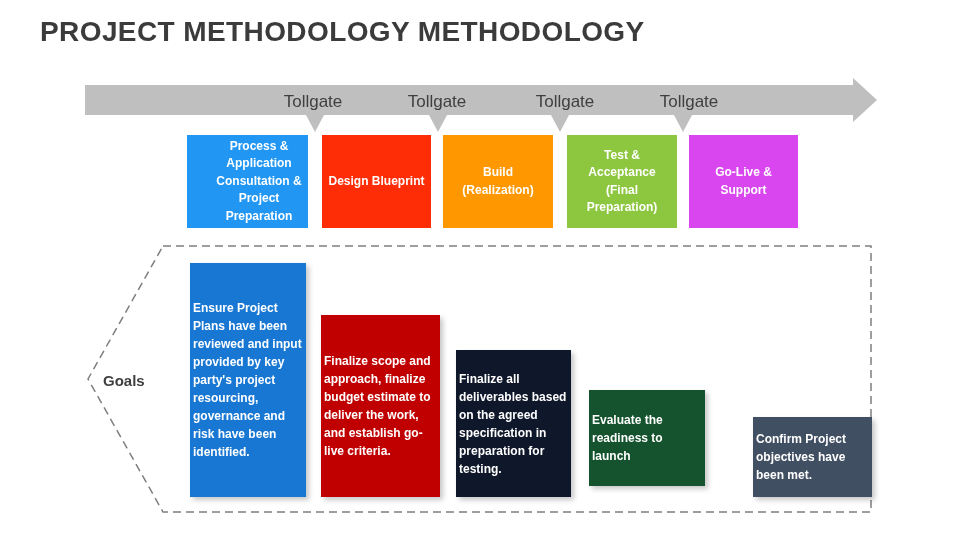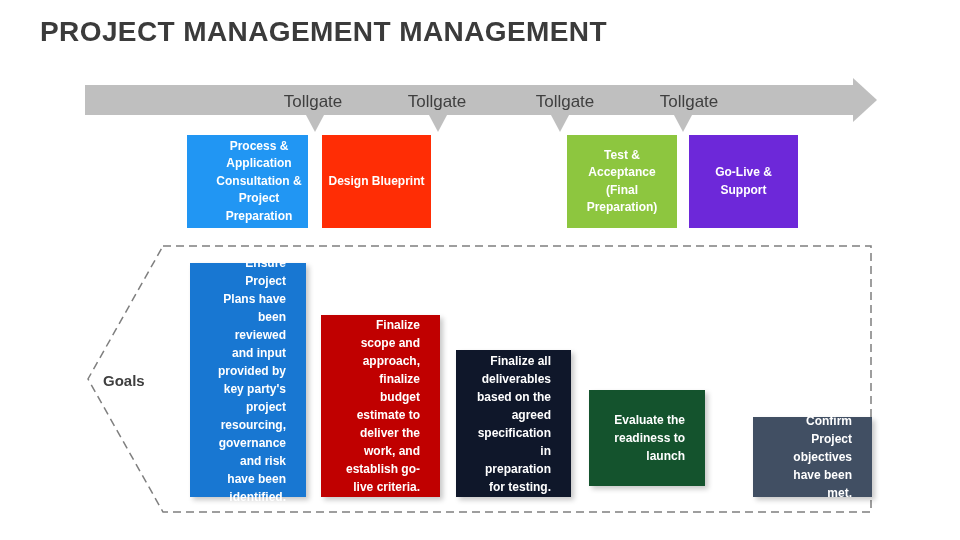--- a/index.html
+++ b/index.html
@@ -69,26 +69,26 @@
     line-height: 1.45;
     padding: 4px 6px;
   }
 
   
   .goal {
     position: absolute;
     display: flex;
     align-items: center;
     justify-content: center;
-    text-align: right;
+    text-align: left;
     color: #ffffff;
     font-size: 12px;
     font-weight: 700;
     line-height: 1.5;
-    padding: 6px 20px;
+    padding: 6px 3px;
     box-shadow: 3px 3px 5px rgba(0,0,0,0.22);
   }
   .goals-outline {
     position: absolute;
     left: 0; top: 0;
     width: 960px; height: 540px;
     pointer-events: none;
   }
   .goals-label {
     position: absolute;
@@ -97,39 +97,40 @@
     font-weight: 700;
     color: #3f3f3f;
     text-align: right;
   }
 </style>
 </head>
 <body>
 
 <div class="slide">
 
-  <h1 class="title">PROJECT MANAGEMENT MANAGEMENT</h1>
+  <h1 class="title">PROJECT METHODOLOGY METHODOLOGY</h1>
 
   <div class="arrow-body"></div>
   <div class="arrow-head"></div>
 
   <span class="tollgate-label" style="left:313px">Tollgate</span>
   <span class="tollgate-label" style="left:437px">Tollgate</span>
   <span class="tollgate-label" style="left:565px">Tollgate</span>
   <span class="tollgate-label" style="left:689px">Tollgate</span>
 
   <div class="tg-pointer" style="left:315px"></div>
   <div class="tg-pointer" style="left:438px"></div>
   <div class="tg-pointer" style="left:560px"></div>
   <div class="tg-pointer" style="left:683px"></div>
 
   <div class="phase" style="left: 187px; width: 121px; background-color: rgb(33, 150, 243); padding-left: 29px;">Process &amp; Application Consultation &amp; Project Preparation</div>
   <div class="phase" style="left: 322px; width: 109px; background-color: rgb(255, 45, 5);">Design Blueprint</div>
+  <div class="phase" style="left: 443px; width: 110px; background-color: rgb(255, 152, 0);">Build (Realization)</div>
   <div class="phase" style="left: 567px; width: 110px; background-color: rgb(141, 198, 63);">Test &amp; Acceptance (Final Preparation)</div>
-  <div class="phase" style="left: 689px; width: 109px; background-color: #6d28d9;">Go-Live &amp; Support</div>
+  <div class="phase" style="left: 689px; width: 109px; background-color: #d946ef;">Go-Live &amp; Support</div>
 
   <svg class="goals-outline" viewBox="0 0 960 540">
     <polygon points="163,246 871,246 871,512 163,512 88,379" fill="none" stroke="#7f7f7f" stroke-width="1.5" stroke-dasharray="8 5"></polygon>
   </svg>
 
   <span class="goals-label">Goals</span>
 
   <div class="goal" style="left: 190px; top: 263px; width: 116px; height: 234px; background-color: rgb(24, 119, 210);">Ensure Project Plans have been reviewed and input provided by key party's project resourcing, governance and risk have been identified.</div>
   <div class="goal" style="left: 321px; top: 315px; width: 119px; height: 182px; background-color: rgb(192, 0, 0);">Finalize scope and approach, finalize budget estimate to deliver the work, and establish go-live criteria.</div>
   <div class="goal" style="left: 456px; top: 350px; width: 115px; height: 147px; background-color: #0f172a;">Finalize all deliverables based on the agreed specification in preparation for testing.</div>

